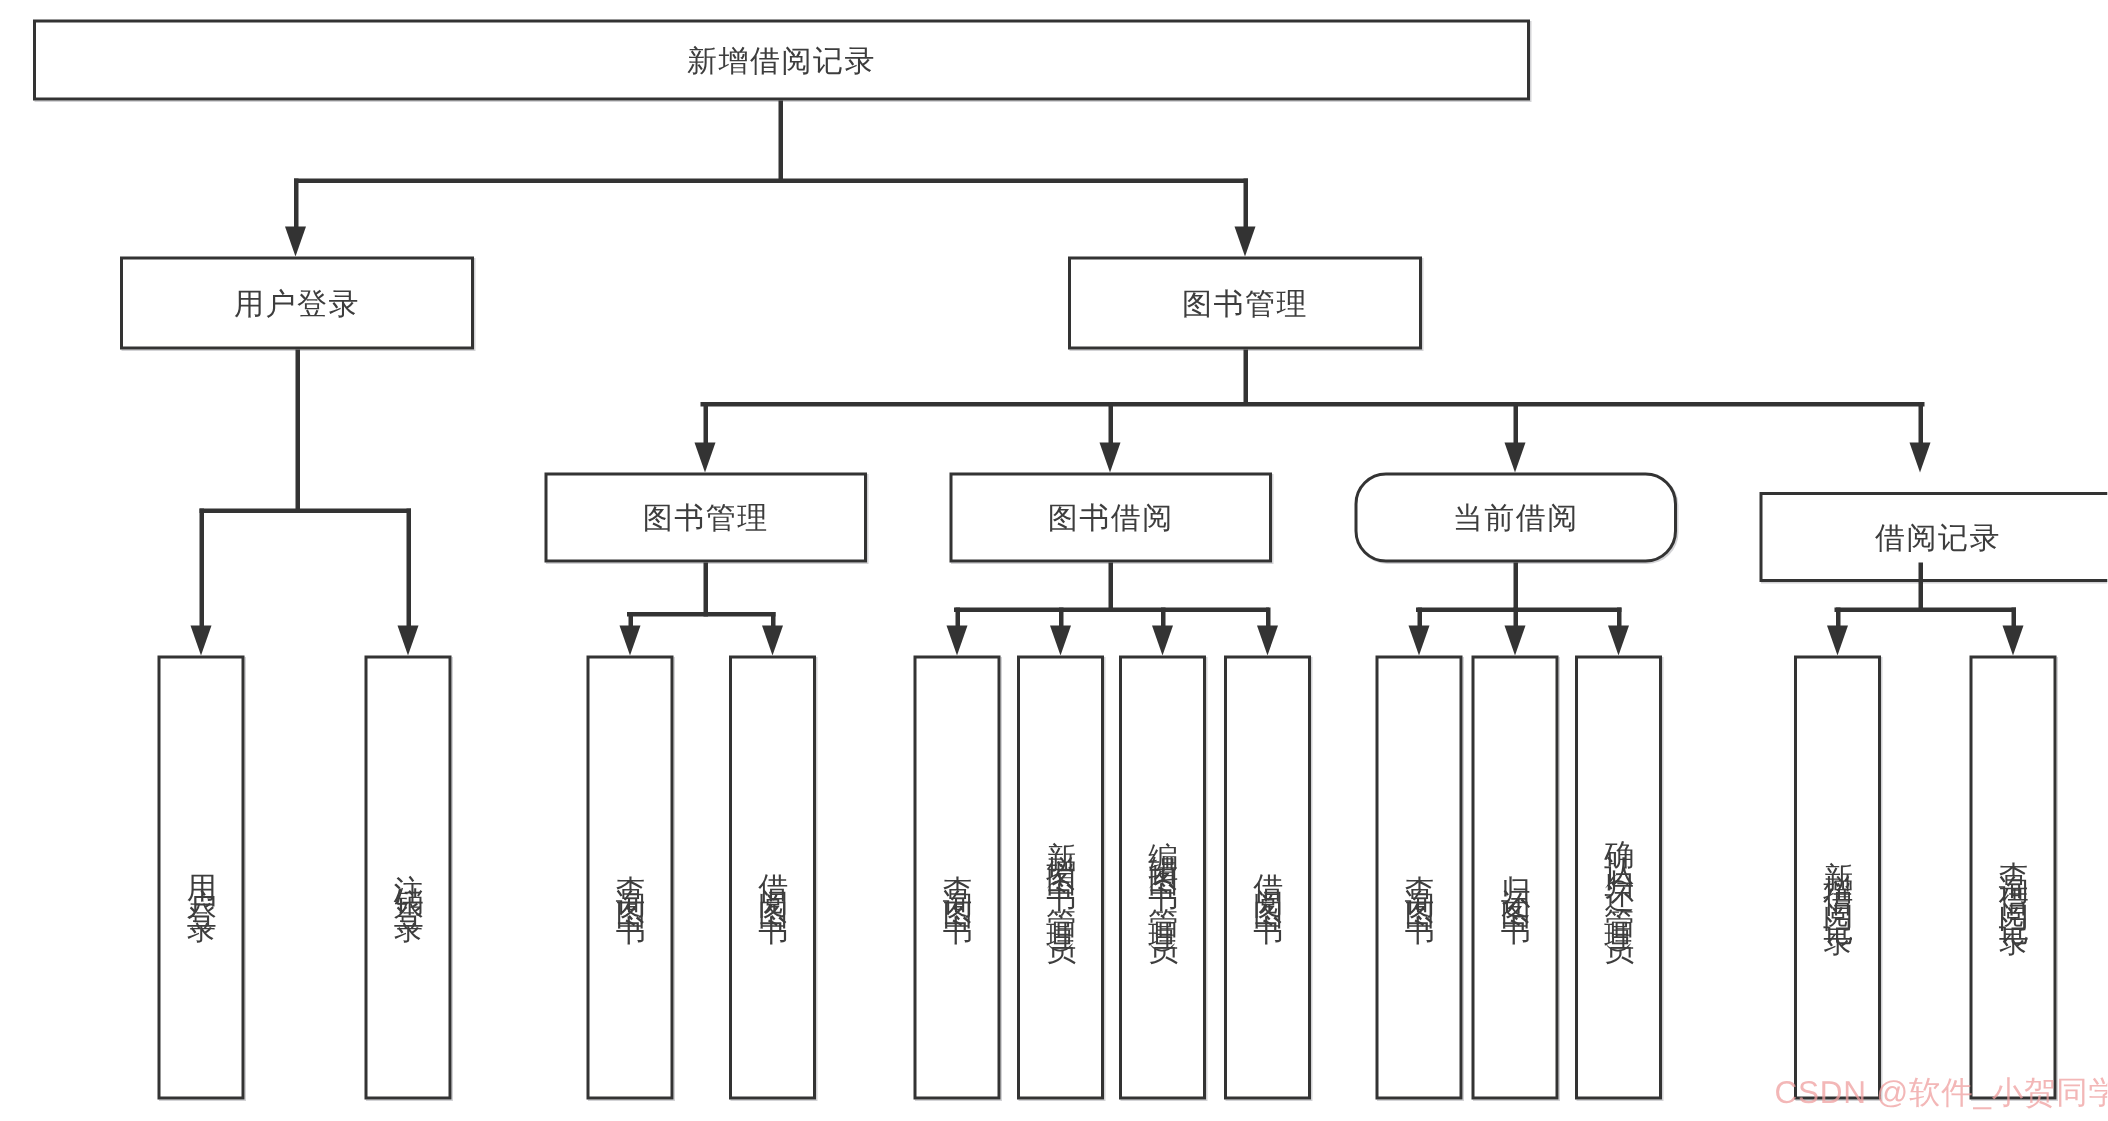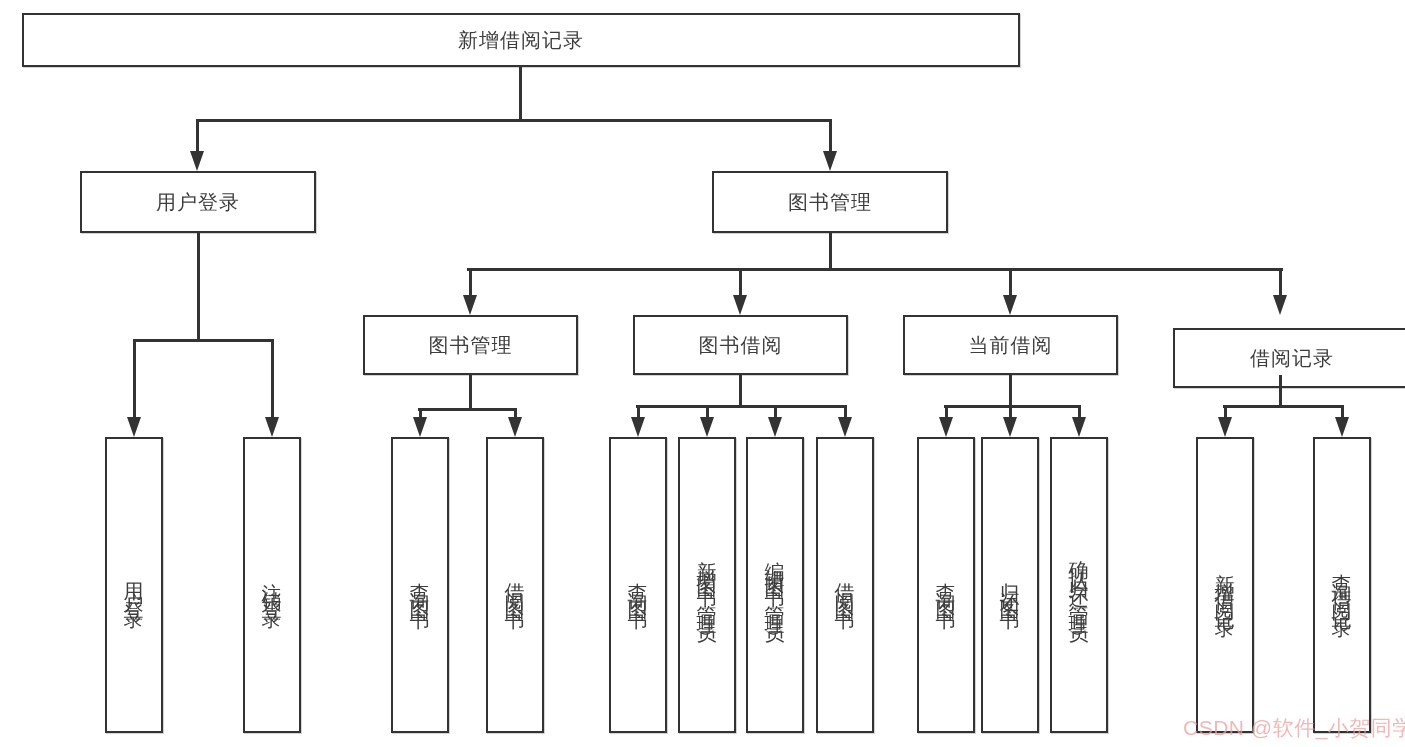--- a/index.html
+++ b/index.html
@@ -106,21 +106,21 @@
   <div class="arrow" style="left:463px; top:295px;"></div>
   <div class="vline" style="left:739px; top:268px; height:29px;"></div>
   <div class="arrow" style="left:733px; top:295px;"></div>
   <div class="vline" style="left:1009px; top:268px; height:29px;"></div>
   <div class="arrow" style="left:1003px; top:295px;"></div>
   <div class="vline" style="left:1279px; top:268px; height:29px;"></div>
   <div class="arrow" style="left:1273px; top:295px;"></div>
 
   <div class="box" style="left:363px; top:315px; width:215px; height:60px;">图书管理</div>
   <div class="box" style="left:633px; top:315px; width:215px; height:60px;">图书借阅</div>
-  <div class="box" style="left:903px; top:315px; width:215px; height:60px;">当前借阅</div>
+  <div class="box" style="left:903px; top:315px; width:215px; height:60px;border-radius:21px;">当前借阅</div>
   <div class="box" style="left:1173px; top:328px; width:238px; height:60px;">借阅记录</div>
 
   <div class="vline" style="left:469px; top:375px; height:36px;"></div>
   <div class="hline" style="left:418px; top:408px; width:99px;"></div>
   <div class="vline" style="left:419px; top:408px; height:11px;"></div>
   <div class="arrow" style="left:413px; top:417px;"></div>
   <div class="vline" style="left:514px; top:408px; height:11px;"></div>
   <div class="arrow" style="left:508px; top:417px;"></div>
 
   <div class="vline" style="left:739px; top:375px; height:33px;"></div>

